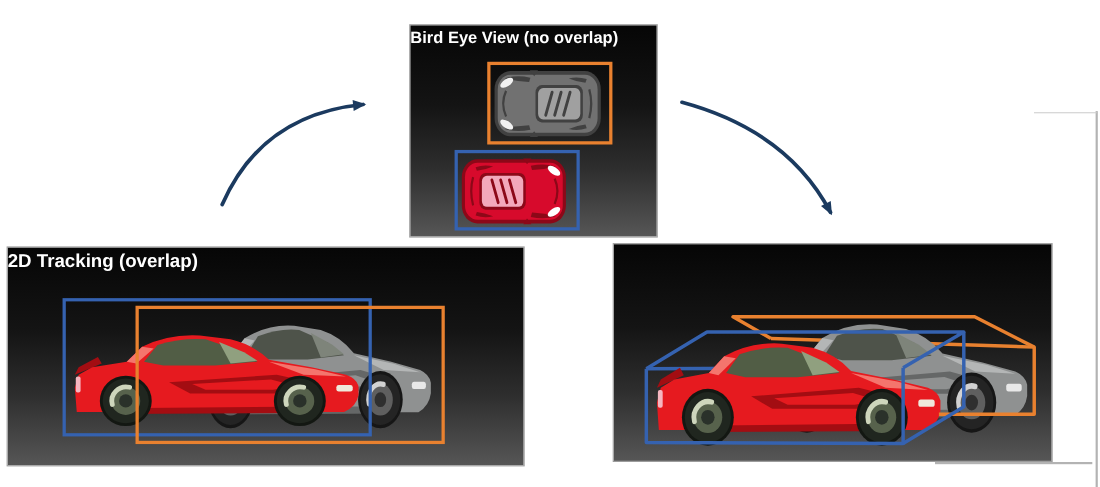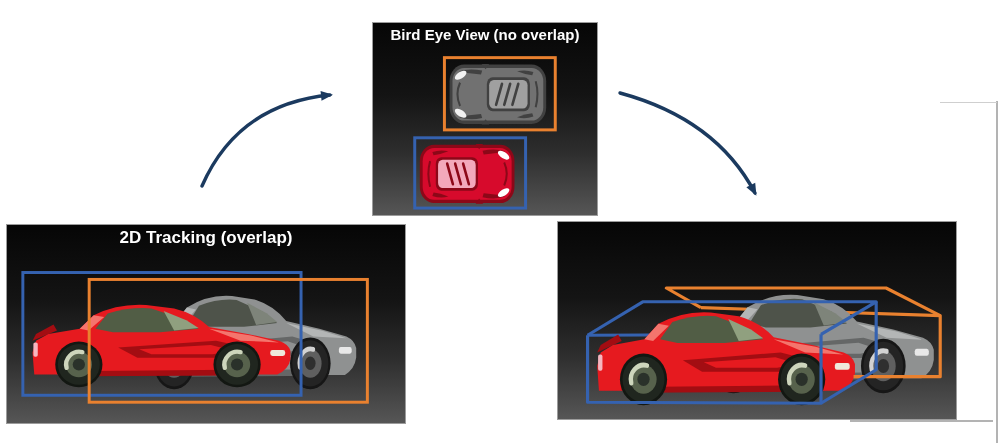--- a/index.html
+++ b/index.html
@@ -1,20 +1,20 @@
 <!DOCTYPE html>
 <html><head>
 <meta charset="utf-8">
 <style>
   html,body{margin:0;padding:0;background:#ffffff;}
   .page{position:relative;width:1000px;height:443px;background:#ffffff;overflow:hidden;
         font-family:"Liberation Sans",sans-serif;}
   .panel{position:absolute;box-sizing:border-box;border:1px solid #9c9c9c;
          background:linear-gradient(180deg,#060606 0%,#141414 38%,#2e2e2e 68%,#565656 100%);}
-  .panel-title{position:absolute;top:3px;left:0;right:0;text-align:center;color:#ffffff;
+  .panel-title{position:absolute;top:3px;left:0;right:0;text-align:left;color:#ffffff;
                font-weight:bold;white-space:nowrap;}
   .t-small{font-size:15px;}
   .t-big{font-size:17px;}
   .panel-art,.arrows{position:absolute;left:0;top:0;width:100%;height:100%;display:block;}
   .arrows{pointer-events:none;}
   .frame-line{position:absolute;background:#b3b3b3;}
 
   
   .car-red{--body:#e61a1f;--dark:#a30d12;--light:#f4756d;--glass:#515d45;--glassl:#90a07f;
            --tail:#f6b6c0;--wheelmid:#57624c;--wheelhi:#ced6bc;--well:#131712;
@@ -109,21 +109,21 @@
           <use href="#car-top"></use>
         </g>
       <rect x="72" y="35" width="112" height="73" class="bbox" stroke-width="2.6" stroke="#e9812f"></rect>
       <g class="cartop-red" transform="translate(46,121) scale(0.576,0.663)">
           <use href="#car-top"></use>
         </g>
       <rect x="42" y="116" width="112" height="71" class="bbox" stroke-width="2.6" stroke="#3562b0"></rect>
     </svg>
   </section>
 
-  <section class="panel" style="left:6px;top:224px;width:400px;height:200px">
+  <section class="panel" style="left:6px;top:224px;width:471px;height:200px">
     <div class="panel-title t-big">2D Tracking (overlap)</div>
     <svg class="panel-art" viewBox="0 0 396 200">
       <g class="car-gray" transform="translate(124,64) scale(0.76,0.971)">
           <use href="#car-side"></use>
         </g>
       <g class="car-red" transform="translate(21,74) scale(0.883,0.857)">
           <use href="#car-side"></use>
         </g>
       <rect x="13" y="48" width="281" height="124" class="bbox" stroke="#3562b0"></rect>
       <rect x="80" y="55" width="281" height="124" class="bbox" stroke="#e9812f"></rect>

